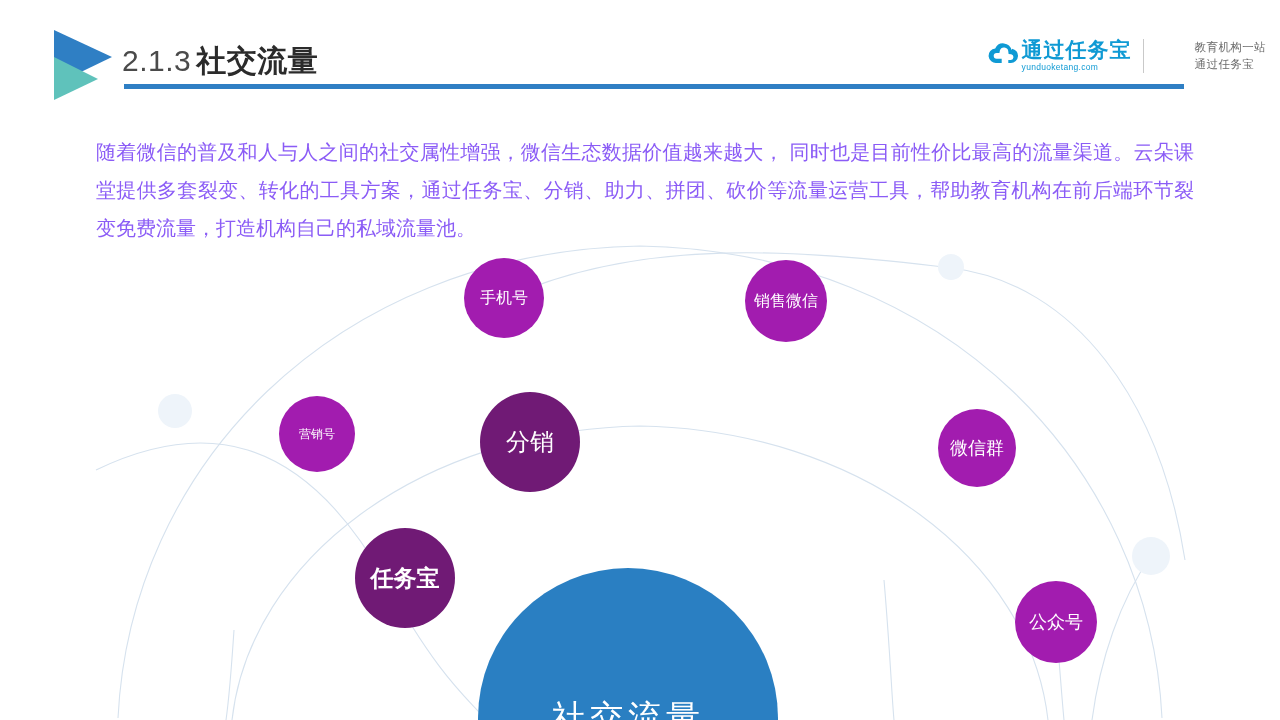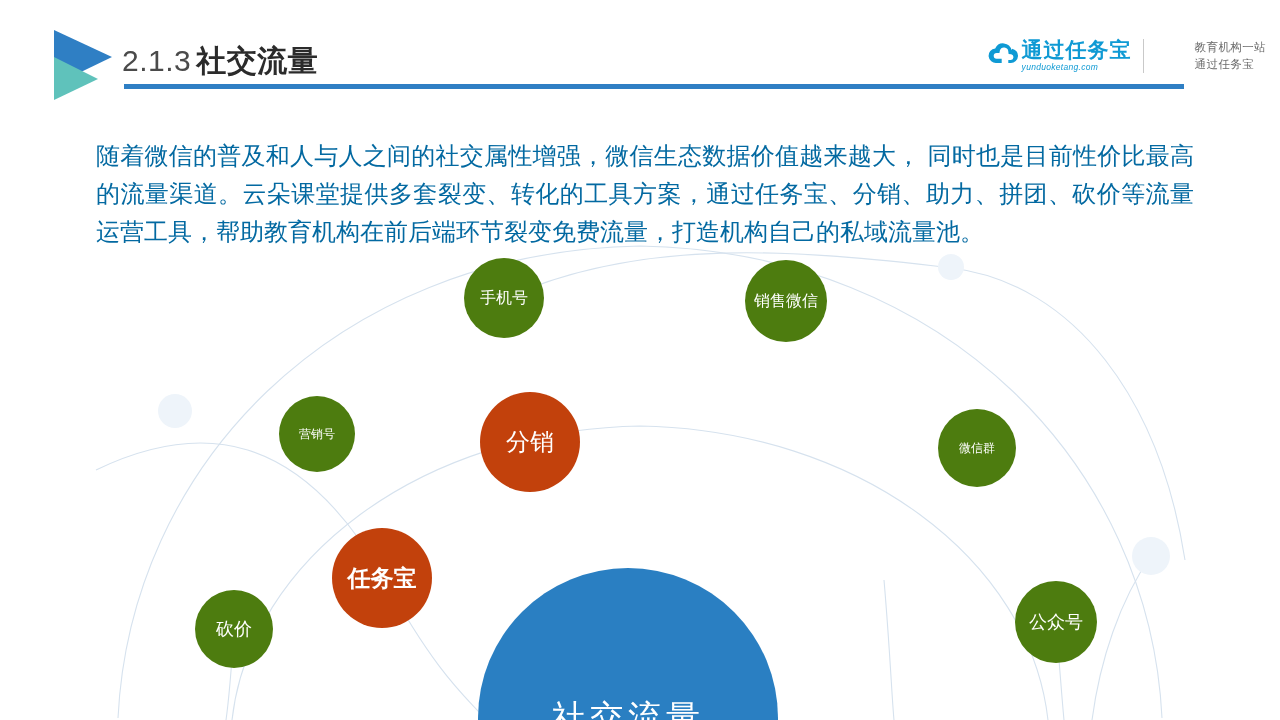--- a/index.html
+++ b/index.html
@@ -85,21 +85,20 @@
     color: #0f9ad4;
     letter-spacing: 1px;
     line-height: 1.05;
   }
   .logo-en {
     font-size: 8.5px;
     color: #0f9ad4;
     letter-spacing: 0.3px;
     line-height: 1.2;
     margin-top: 1px;
-    font-style: italic;
   }
   .logo-divider {
     width: 1px;
     height: 34px;
     background: #c9c9c9;
     margin-right: 11px;
   }
   .logo-tagline {
     font-size: 11.5px;
     color: #6b6b6b;
@@ -108,23 +107,23 @@
     white-space: nowrap;
     margin-left: 40px;
   }
 
   
   .body-copy {
     position: absolute;
     left: 96px;
     top: 113px;
     width: 1098px;
-    font-size: 24px;
+    font-size: 20px;
     line-height: 38px;
-    color: #0369a1;
+    color: #8b5cf6;
     text-align: justify;
     text-justify: inter-ideograph;
   }
 
   
   .diagram {
     position: absolute;
     left: 0;
     top: 0;
     width: 1280px;
@@ -138,22 +137,22 @@
     border-radius: 50%;
     display: flex;
     align-items: center;
     justify-content: center;
     color: #ffffff;
     text-align: center;
     box-sizing: border-box;
     transform: translate(-50%, -50%);
     pointer-events: auto;
   }
-  .node.dark  { background: #c2410c; text-align: center; }
-  .node.light { background: #4d7c0f; }
+  .node.dark  { background: #701a75; text-align: center; }
+  .node.light { background: #a21caf; }
   .node.faint { background: #eef4fa; }
 
   .node-label { display: block; white-space: nowrap; }
 
   .node-center {
     background: #2a7fc2;
     width: 300px;
     height: 300px;
   }
   .node-center .node-label { font-size: 34px; letter-spacing: 4px; }
@@ -212,34 +211,31 @@
 
     <div class="node light" style="left:504px; top:298px; width:80px; height:80px; font-size:16px;">
       <span class="node-label">手机号</span>
     </div>
     <div class="node light" style="left:786px; top:301px; width:82px; height:82px; font-size:16px;align-items:center;">
       <span class="node-label">销售微信</span>
     </div>
     <div class="node light" style="left:317px; top:434px; width:76px; height:76px; font-size:12px;">
       <span class="node-label">营销号</span>
     </div>
-    <div class="node light" style="left:977px; top:448px; width:78px; height:78px; font-size:12px;">
+    <div class="node light" style="left:977px; top:448px; width:78px; height:78px; font-size:18px;">
       <span class="node-label">微信群</span>
-    </div>
-    <div class="node light" style="left:234px; top:629px; width:78px; height:78px; font-size:18px;">
-      <span class="node-label">砍价</span>
     </div>
     <div class="node light" style="left:1056px; top:622px; width:82px; height:82px; font-size:18px;font-family:Liberation Serif, serif;">
       <span class="node-label">公众号</span>
     </div>
 
     <div class="node dark" style="left:530px; top:442px; width:100px; height:100px; font-size:24px;">
       <span class="node-label">分销</span>
     </div>
-    <div class="node dark" style="left:382px; top:578px; width:100px; height:100px; font-size:23px; font-weight:700;">
+    <div class="node dark" style="left:405px; top:578px; width:100px; height:100px; font-size:23px; font-weight:700;">
       <span class="node-label">任务宝</span>
     </div>
 
     <div class="node node-center" style="left:628px; top:718px;">
       <span class="node-label">社交流量</span>
 
     </div>
   </div>
 
 </div>

